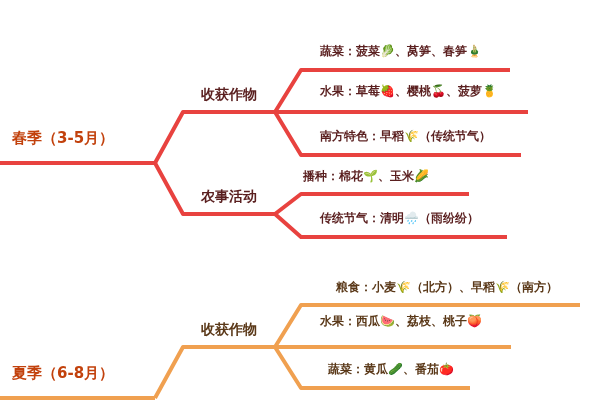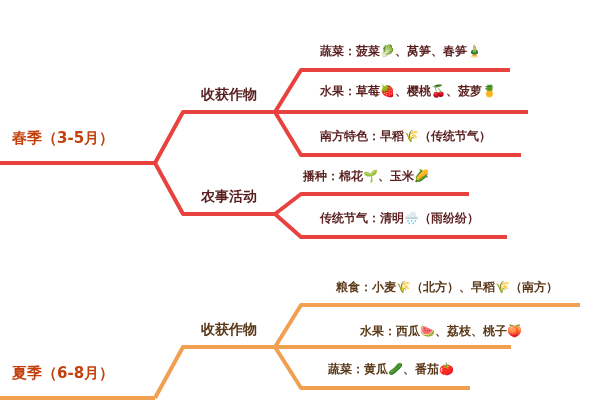--- a/index.html
+++ b/index.html
@@ -48,14 +48,14 @@
 <div class="lbl leaf spring" style="left:320px; top:45px;text-align:center;">蔬菜：菠菜🥬、莴笋、春笋🎍</div>
 <div class="lbl leaf spring" style="left:320px; top:85px;">水果：草莓🍓、樱桃🍒、菠萝🍍</div>
 <div class="lbl leaf spring" style="left:320px; top:130px;">南方特色：早稻🌾（传统节气）</div>
 <div class="lbl leaf spring" style="left:303px; top:170px;">播种：棉花🌱、玉米🌽</div>
 <div class="lbl leaf spring" style="left:320px; top:212px;">传统节气：清明🌧️（雨纷纷）</div>
 
 <div class="lbl root" style="left:12px; top:366px;">夏季（6-8月）</div>
 <div class="lbl mid summer" style="left:201px; top:322px;">收获作物</div>
 
 <div class="lbl leaf summer" style="left:320px; top:281px;margin-left:16px;">粮食：小麦🌾（北方）、早稻🌾（南方）</div>
-<div class="lbl leaf summer" style="left:320px; top:325px;margin-left:40px;">水果：西瓜🍉、荔枝、桃子🍑</div>
+<div class="lbl leaf summer" style="left:320px; top:315px;">水果：西瓜🍉、荔枝、桃子🍑</div>
 <div class="lbl leaf summer" style="left:320px; top:363px;padding-left:8px;">蔬菜：黄瓜🥒、番茄🍅</div>
 
 </body></html>

